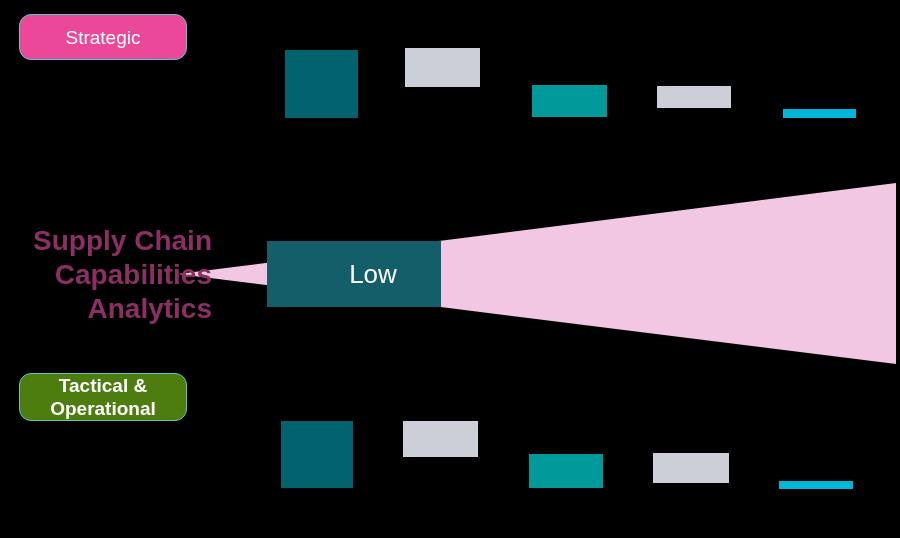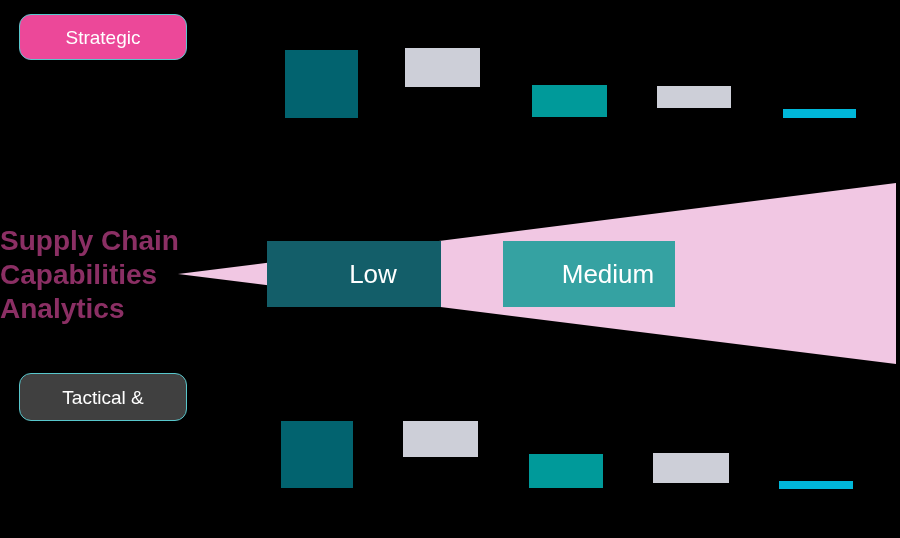--- a/index.html
+++ b/index.html
@@ -35,21 +35,21 @@
   .pill.strategic { top: 14px; height: 46px; }
   .pill.tactical  { top: 373px; height: 48px; }
 
   
   .title {
     position: absolute;
     left: 0; top: 224px; width: 212px;
     color: #8B2F64;
     font-size: 28px; font-weight: bold;
     line-height: 34px;
-    text-align: left;
+    text-align: right;
     z-index: 3;
   }
 
   
   .wedge {
     position: absolute;
     left: 178px; top: 183px;
     width: 718px; height: 181px;
     background: #F1C7E3;
     clip-path: polygon(0% 50.3%, 100% 0%, 100% 100%);
@@ -74,37 +74,35 @@
 </style>
 </head>
 <body>
 
 <div class="canvas">
 
   <div class="pill strategic" style="background-color: #ec4899;">
     <span>Strategic</span>
   </div>
 
-  <div class="pill tactical" style="background-color: #404040;">
+  <div class="pill tactical" style="background-color: #4d7c0f; font-weight: bold;">
     <span>Tactical &amp;</span>
+    <span>Operational</span>
   </div>
 
   <div class="title" style="color: rgb(139, 47, 100);">
     <div>Supply Chain</div>
     <div>Capabilities</div>
     <div>Analytics</div>
   </div>
 
   <div class="wedge" style="background-color: rgb(241, 199, 227);"></div>
 
   <div class="level low" style="background-color: rgb(19, 94, 105);">
     <span>Low</span>
-  </div>
-  <div class="level medium" style="background-color: rgb(53, 162, 162);">
-    <span>Medium</span>
   </div>
 
   <div class="bar" style="left: 285px; top: 50px; width: 73px; background-color: rgb(2, 99, 111); height: 68px;"></div>
   <div class="bar" style="left: 405px; top: 48px; width: 75px; background-color: rgb(205, 207, 216); height: 39px;"></div>
   <div class="bar" style="left: 532px; top: 85px; width: 75px; background-color: rgb(0, 154, 154); height: 32px;"></div>
   <div class="bar" style="left: 657px; top: 86px; width: 74px; background-color: rgb(205, 207, 216); height: 22px;"></div>
   <div class="bar" style="left: 783px; top: 109px; width: 73px; background-color: rgb(0, 183, 217); height: 9px;"></div>
 
   <div class="bar" style="left: 281px; top: 421px; width: 72px; background-color: rgb(2, 99, 111); height: 67px;"></div>
   <div class="bar" style="left: 403px; top: 421px; width: 75px; background-color: rgb(205, 207, 216); height: 36px;"></div>

